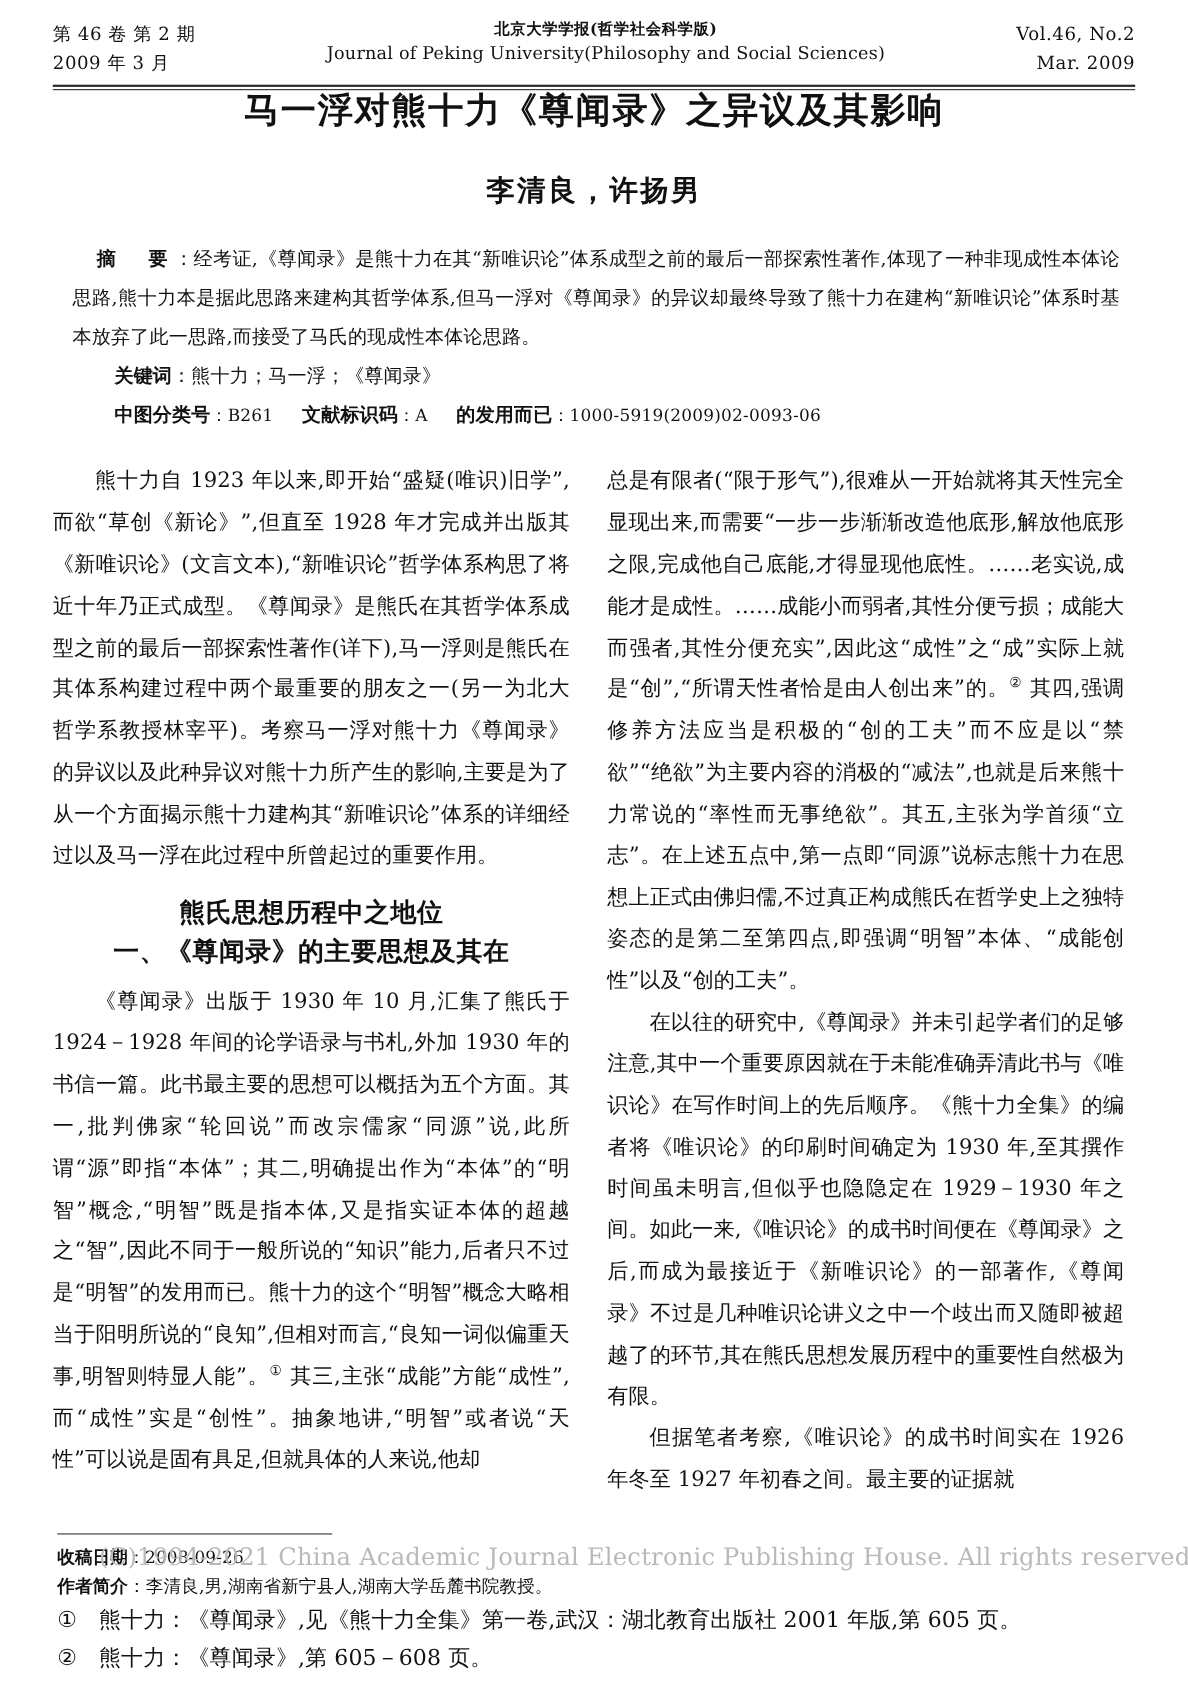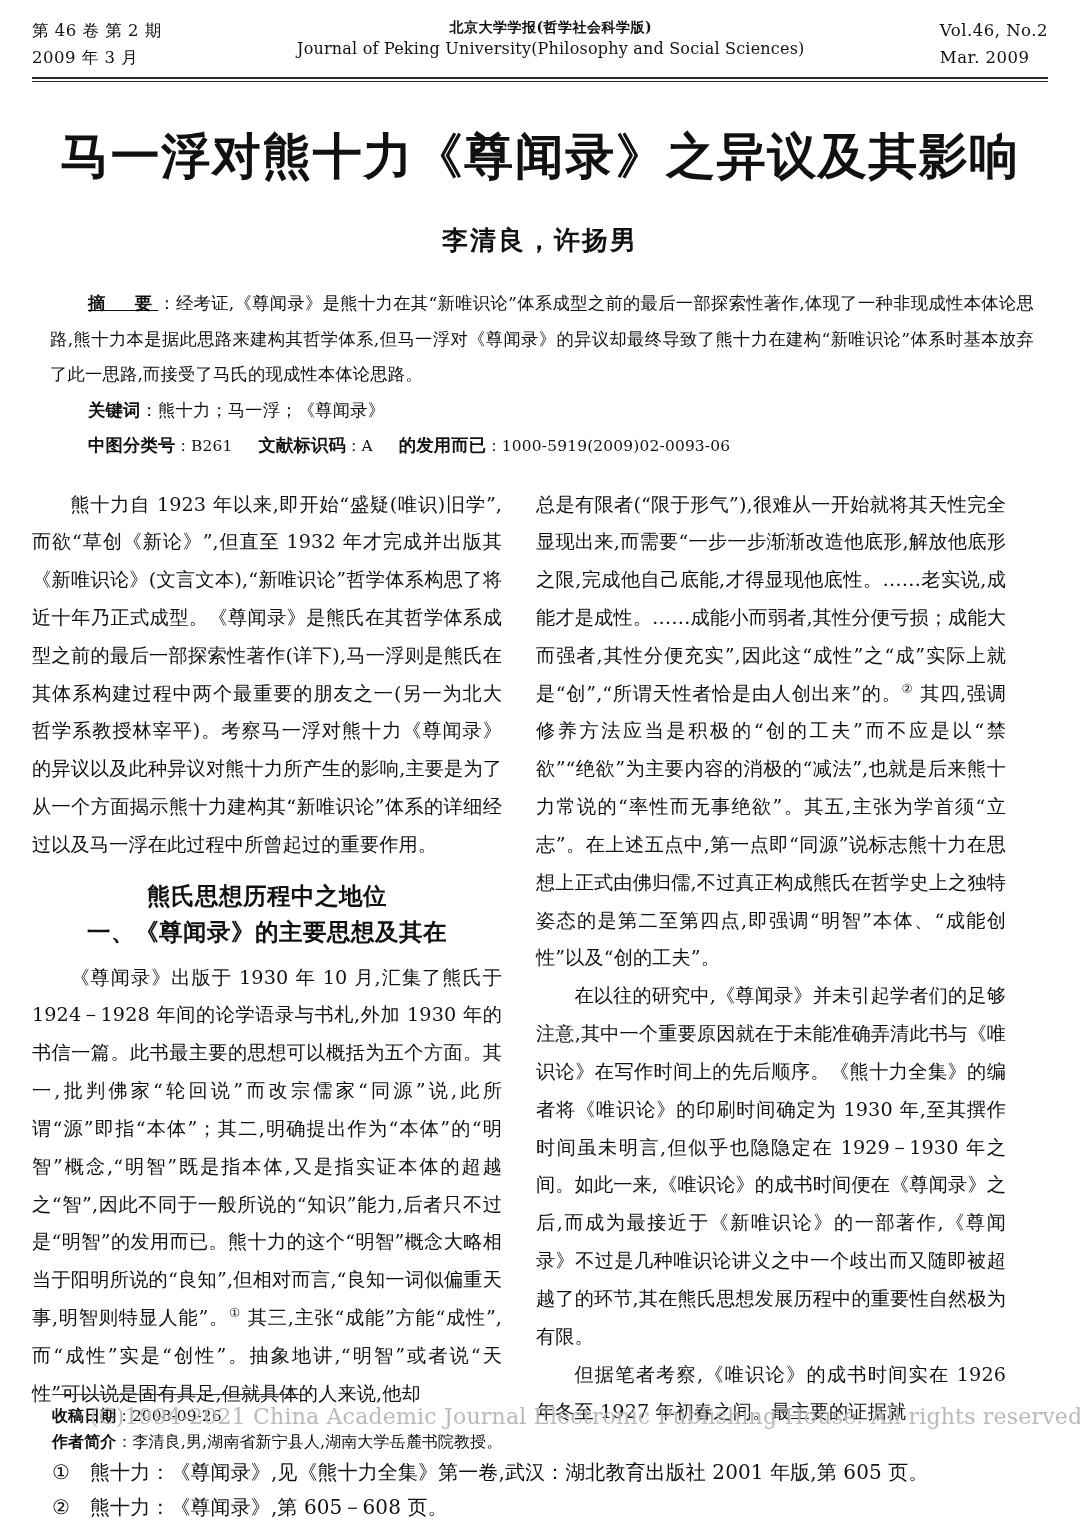--- a/index.html
+++ b/index.html
@@ -14,42 +14,42 @@
     font-family: "DejaVu Serif", "Liberation Serif", serif;
     color: #111;
     overflow: hidden;
   }
 
   .page {
     position: relative;
     width: 1080px;
     height: 1538px;
     box-sizing: border-box;
-    padding: 0 32px;
+    padding: 0 48px;
   }
 
   
   .running-head {
     position: relative;
     height: 62px;
     padding-top: 18px;
   }
   .rh-grid {
     display: flex;
     align-items: flex-start;
     justify-content: space-between;
   }
   .rh-left, .rh-right {
     font-family: "DejaVu Serif", "Liberation Serif", serif;
     font-size: 16.5px;
     line-height: 1.62;
     white-space: nowrap;
     letter-spacing: .5px;
   }
-  .rh-right { }
+  .rh-right { text-align: right; }
   .rh-center {
     text-align: center;
     flex: 1;
     margin: 0 10px;
   }
   .rh-cn {
     font-size: 14px;
     font-weight: bold;
     letter-spacing: .5px;
     line-height: 1.3;
@@ -65,24 +65,23 @@
   .rule-double {
     margin-top: 6px;
     border-top: 2.2px solid #2a2a2a;
     border-bottom: 1px solid #2a2a2a;
     height: 2px;
   }
 
   
   .title-block { text-align: center; }
   .art-title {
-    font-size: 49px;
+    font-size: 32px;
     font-weight: bold;
     letter-spacing: 1.5px;
-    margin-top: 46px;
     line-height: 1.25;
     font-family: "DejaVu Serif", "Liberation Serif", serif;
   }
   .authors {
     font-size: 26px;
     font-weight: bold;
     letter-spacing: 2px;
     margin-top: 36px;
   }
   .affiliation {
@@ -99,22 +98,21 @@
   .abstract {
     font-size: 17.3px;
     line-height: 2.05;
     text-align: justify;
     text-justify: inter-ideograph;
     letter-spacing: .2px;
   }
   .abstract .lead {
     font-weight: bold;
     letter-spacing: 6px;
-    margin-left: 38px;
-    text-decoration: underline;
+    margin-left: 22px;
   }
   .kw-line, .class-line {
     font-size: 17.3px;
     line-height: 2.05;
     margin-left: 38px;
     letter-spacing: .2px;
   }
   .kw-line .lead, .class-line .lead { font-weight: bold; }
   .small-num { font-size: 15.4px; }
   .gap-l { display: inline-block; width: 26px; }
@@ -234,21 +232,21 @@
       <span class="lead">关键词</span><span>：熊十力；马一浮；《尊闻录》</span>
     </div>
     <div class="class-line">
       <span class="lead">中图分类号</span><span class="small-num">：B261</span><span class="gap-l"></span><span class="lead">文献标识码</span><span class="small-num">：A</span><span class="gap-l"></span><span class="lead">的发用而已</span><span class="small-num">：1000-5919(2009)02-0093-06</span>
     </div>
   </div>
 
   <div class="body-cols">
 
     <div class="col">
-      <p>熊十力自 1923 年以来,即开始“盛疑(唯识)旧学”,而欲“草创《新论》”,但直至 1932 年才完成并出版其《新唯识论》(文言文本),“新唯识论”哲学体系构思了将近十年乃正式成型。《尊闻录》是熊氏在其哲学体系成型之前的最后一部探索性著作(详下),马一浮则是熊氏在其体系构建过程中两个最重要的朋友之一(另一为北大哲学系教授林宰平)。考察马一浮对熊十力《尊闻录》的异议以及此种异议对熊十力所产生的影响,主要是为了从一个方面揭示熊十力建构其“新唯识论”体系的详细经过以及马一浮在此过程中所曾起过的重要作用。</p>
+      <p>熊十力自 1923 年以来,即开始“盛疑(唯识)旧学”,而欲“草创《新论》”,但直至 1928 年才完成并出版其《新唯识论》(文言文本),“新唯识论”哲学体系构思了将近十年乃正式成型。《尊闻录》是熊氏在其哲学体系成型之前的最后一部探索性著作(详下),马一浮则是熊氏在其体系构建过程中两个最重要的朋友之一(另一为北大哲学系教授林宰平)。考察马一浮对熊十力《尊闻录》的异议以及此种异议对熊十力所产生的影响,主要是为了从一个方面揭示熊十力建构其“新唯识论”体系的详细经过以及马一浮在此过程中所曾起过的重要作用。</p>
       <div class="sec-head">
         <div>熊氏思想历程中之地位</div>
         <div>一、《尊闻录》的主要思想及其在</div>
       </div>
       <p><span>《尊闻录》出版于 1930 年 10 月,汇集了熊氏于 1924－1928 年间的论学语录与书札,外加 1930 年的书信一篇。此书最主要的思想可以概括为五个方面。其一,批判佛家“轮回说”而改宗儒家“同源”说,此所谓“源”即指“本体”；其二,明确提出作为“本体”的“明智”概念,“明智”既是指本体,又是指实证本体的超越之“智”,因此不同于一般所说的“知识”能力,后者只不过是“明智”的发用而已。熊十力的这个“明智”概念大略相当于阳明所说的“良知”,但相对而言,“良知一词似偏重天事,明智则特显人能”。</span><span class="sup">①</span><span> 其三,主张“成能”方能“成性”,而“成性”实是“创性”。抽象地讲,“明智”或者说“天性”可以说是固有具足,但就具体的人来说,他却</span></p>
     </div>
 
     <div class="col">
       <p class="noindent"><span>总是有限者(“限于形气”),很难从一开始就将其天性完全显现出来,而需要“一步一步渐渐改造他底形,解放他底形之限,完成他自己底能,才得显现他底性。……老实说,成能才是成性。……成能小而弱者,其性分便亏损；成能大而强者,其性分便充实”,因此这“成性”之“成”实际上就是“创”,“所谓天性者恰是由人创出来”的。</span><span class="sup">②</span><span> 其四,强调修养方法应当是积极的“创的工夫”而不应是以“禁欲”“绝欲”为主要内容的消极的“减法”,也就是后来熊十力常说的“率性而无事绝欲”。其五,主张为学首须“立志”。在上述五点中,第一点即“同源”说标志熊十力在思想上正式由佛归儒,不过真正构成熊氏在哲学史上之独特姿态的是第二至第四点,即强调“明智”本体、“成能创性”以及“创的工夫”。</span></p>
       <p>在以往的研究中,《尊闻录》并未引起学者们的足够注意,其中一个重要原因就在于未能准确弄清此书与《唯识论》在写作时间上的先后顺序。《熊十力全集》的编者将《唯识论》的印刷时间确定为 1930 年,至其撰作时间虽未明言,但似乎也隐隐定在 1929－1930 年之间。如此一来,《唯识论》的成书时间便在《尊闻录》之后,而成为最接近于《新唯识论》的一部著作,《尊闻录》不过是几种唯识论讲义之中一个歧出而又随即被超越了的环节,其在熊氏思想发展历程中的重要性自然极为有限。</p>

